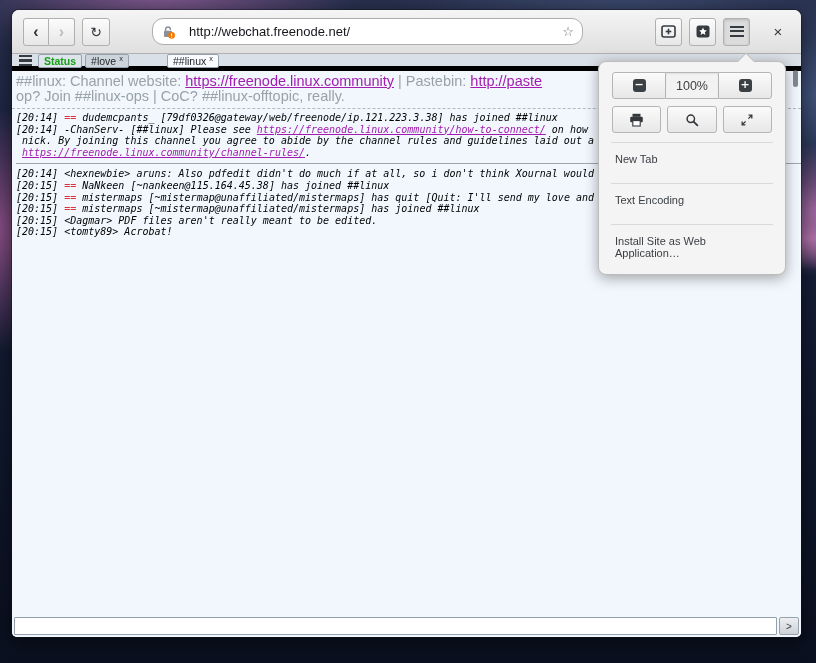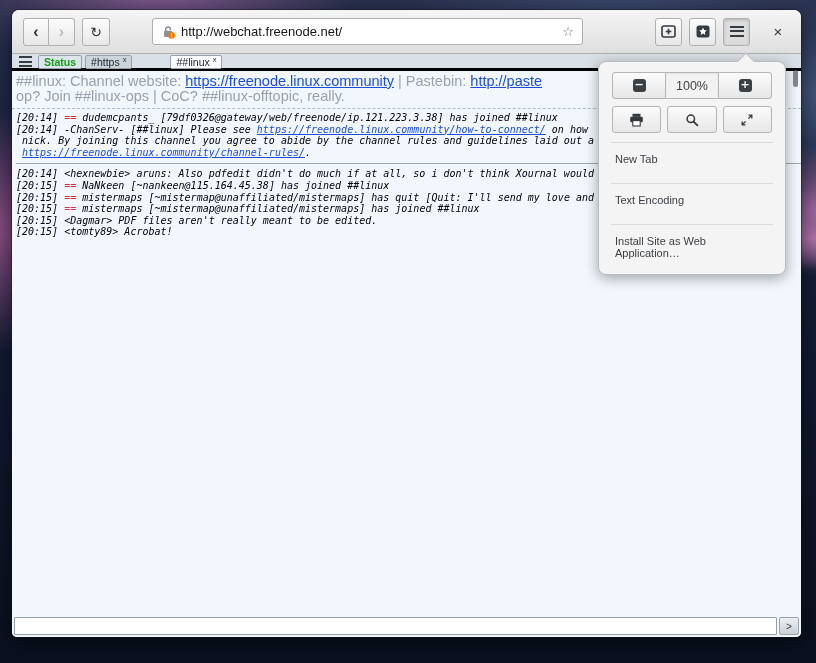--- a/index.html
+++ b/index.html
@@ -41,47 +41,47 @@
   .btn-square { width:27px; }
   .right-group { display:flex; gap:7px; align-items:center; }
   .btn-close { width:24px; height:28px; display:flex; align-items:center; justify-content:center;
                font-size:15px; color:#33373c; margin-left:9px; }
   .btn.active-toggle { background:#dcdcdc; box-shadow:inset 0 1px 3px rgba(0,0,0,0.18); }
 
   .hamb { width:14px; height:11px; background:repeating-linear-gradient(180deg,#363b41 0 2px,transparent 2px 4.5px); }
 
   .entry {
     flex:1; height:27px; margin:0 72px 0 42px; max-width:446px;
-    background:#fff; border:1px solid #afafaf; border-radius:3px;
-    display:flex; align-items:center; padding:0 8px; gap:6px;
+    background:#fff; border:1px solid #afafaf; border-radius:11px;
+    display:flex; align-items:center; padding:0 8px; gap:14px;
     font-size:13px; color:#15181c;
   }
   .entry .star { margin-left:auto; color:#6e757d; font-size:13px; font-family:"DejaVu Sans",sans-serif; }
 
   
   .webview { flex:1; position:relative; background:#f1f7fd; border-radius:0 0 5px 5px; overflow:hidden; }
   .tabrow {
-    height:17px; background:#dae0e7; border-bottom:3px solid #000000;
+    height:17px; background:#dae0e7; border-bottom:5px solid #000000;
     display:flex; align-items:center; padding:1px 3px 0 4px; gap:3px; font-size:10.5px;
   }
   .qmenu { width:13px; height:11px; margin:0 3px; flex:none;
            background:repeating-linear-gradient(180deg,#373c42 0 2px,transparent 2px 4.5px); }
   .tab {
     height:14px; display:flex; align-items:flex-start; padding:0 5px; line-height:13px;
     background:#ccd4dc; border:1px solid #97a2ae; border-radius:2px; color:#1d2126;
   }
   .tab .x { font-size:7.5px; margin-left:3px; line-height:8px; color:#2c3136; }
   .tab.active { background:#f9fbfe;margin-left:35px; }
   .tab.status { background:#dee4eb; color:#17a017; font-weight:bold; }
 
   .topic {
     padding:3px 4px 4px 4px; font-size:14.5px; line-height:15px; color:#99a1aa;
     border-bottom:1px dashed #aebaC4; white-space:nowrap; overflow:hidden;
   }
-  .link { color:#1d4ed8; text-decoration:underline; }
+  .link { color:#a21caf; text-decoration:underline; }
 
   .chat {
     padding:3px 0 0 4px; font-family:"DejaVu Sans Mono",monospace;
     font-size:10px; line-height:11.6px; color:#000; white-space:pre; overflow:hidden;font-style:italic;
   }
   .seg.join { color:#d9333e; }
   .chat-sep { border:none; border-top:1px solid #9ba6b0; margin:5px 0 4px 0; }
 
   .scroll-thumb { position:absolute; right:3px; top:16px; width:5px; height:17px;
                   background:#5d636b; border-radius:3px; opacity:0.75; }
@@ -186,21 +186,21 @@
 
     <div class="webview">
 
       <div class="tabrow">
         <span class="qmenu"></span>
         <div id="tabs-host" style="display:flex;gap:3px;align-items:center;">
             <div class="tab status">
               <span>Status</span>
             </div>
             <div class="tab">
-              <span>#https</span>
+              <span>#love</span>
               <span class="x">x</span>
             </div>
             <div class="tab active">
               <span>##linux</span>
               <span class="x">x</span>
             </div>
           </div>
       </div>
 
       <div class="topic" id="topic-host">

